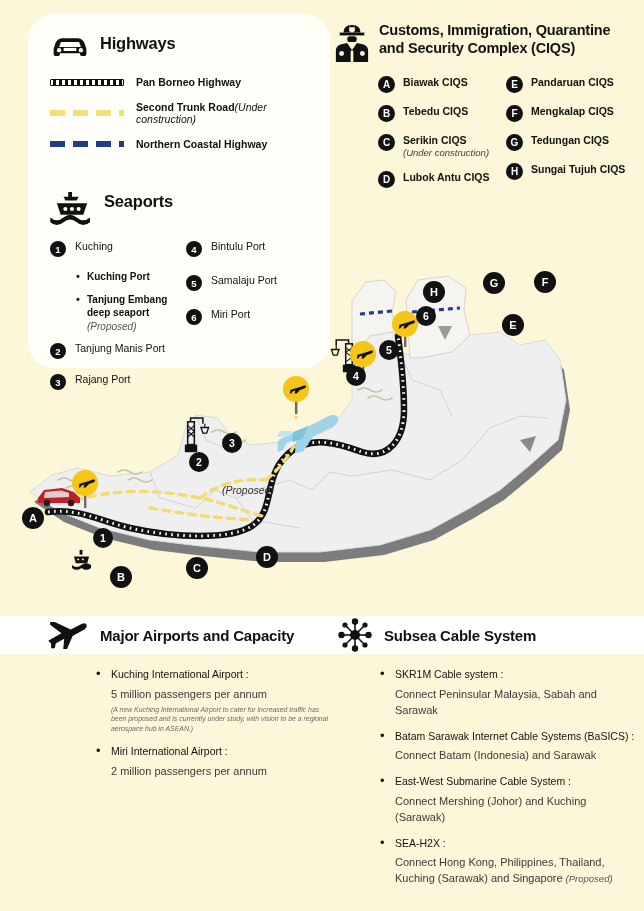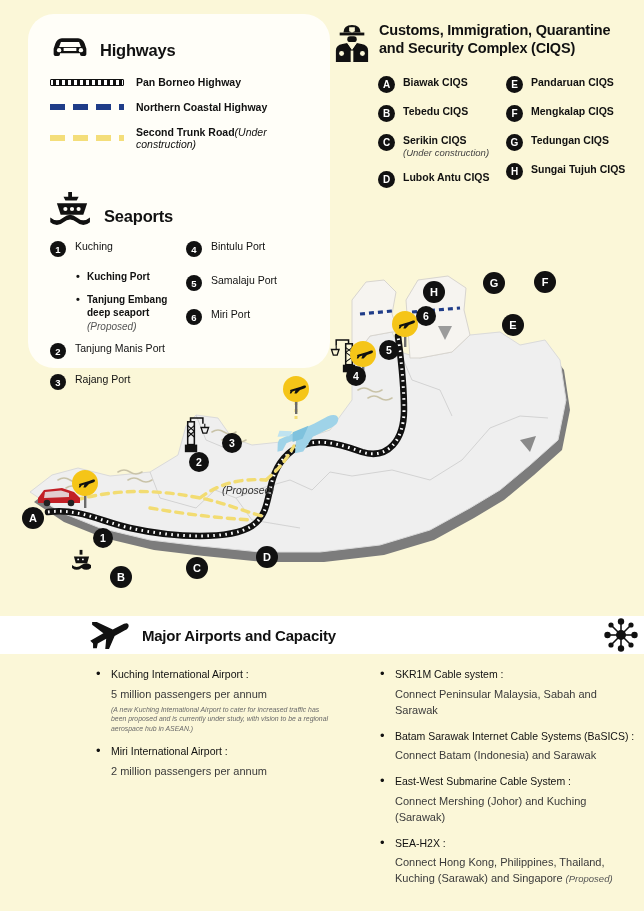--- a/index.html
+++ b/index.html
@@ -15,21 +15,21 @@
   
   #map-layer { position:absolute; left:0; top:240px; width:644px; height:380px; }
   #map-layer svg { display:block; }
 
   
   .legend-card{
     position:absolute; left:28px; top:14px; width:302px; height:354px;
     background:#FFFEF8; border-radius:26px; z-index:5;
     box-shadow:0 0 0 0 rgba(0,0,0,0);
   }
-  .sec-head{ display:flex; align-items:flex-end; gap:10px; }
+  .sec-head{ display:flex; align-items:flex-start; gap:10px; }
   .sec-title{ font-weight:bold; font-size:16.5px; letter-spacing:-0.2px; color:#111; }
 
   .hw-block{ position:absolute; left:22px; top:20px; width:270px; }
   .hw-icon{ width:40px; height:26px; }
   .hw-rows{ margin-top:16px; }
   .hw-row{ display:flex; align-items:center; gap:12px; margin-bottom:13px; }
   .hw-key{ width:74px; height:8px; flex:none; position:relative; }
   .hw-label{ font-size:10.5px; font-weight:bold; color:#111; }
   .hw-label i{ font-weight:normal; font-style:italic; }
 
@@ -72,21 +72,21 @@
     flex:none; margin-top:0px;
   }
   .ciqs-name{ font-size:10.5px; font-weight:bold; line-height:1.25; }
   .ciqs-name i{ font-weight:normal; font-style:italic; color:#444; font-size:9.5px; display:block; }
 
   
   .white-band{ position:absolute; left:0; top:616px; width:644px; height:38px; background:#FFFFFF; z-index:6; }
 
   
   .bot{ position:absolute; z-index:7; }
-  .bot-head{ display:flex; align-items:center; gap:12px; height:38px;justify-content:flex-end; }
+  .bot-head{ display:flex; align-items:center; gap:12px; height:38px; }
   .bot-title{ font-size:15px; font-weight:bold; letter-spacing:-0.2px; }
   .bot-list{ list-style:none; margin-top:14px; }
   .bot-list > li{ position:relative; padding-left:15px; margin-bottom:11px; }
   .bot-list > li:before{ content:"•"; position:absolute; left:0; top:-2px; font-size:13px; color:#111; }
   .bl-title{ font-size:10.5px; font-weight:normal; color:#111; line-height:1.3;margin-top:11px; }
   .bl-body{ font-size:11px; color:#3a3a3a; line-height:1.45; margin-top:5px; }
   .bl-body i{ font-style:italic; font-size:9.5px; color:#555; }
   .bl-note{ font-size:6.9px; font-style:italic; color:#6a6a6a; line-height:1.42; margin-top:2px; }
 
   #airports{ left:46px; top:616px; width:290px; }
@@ -320,28 +320,28 @@
         </svg>
       </span>
       <span class="sec-title">Highways</span>
     </div>
     <div class="hw-rows">
       <div class="hw-row">
         <span class="hw-key k-panborneo"></span>
         <span class="hw-label">Pan Borneo Highway</span>
       </div>
       <div class="hw-row">
-        <span class="hw-key k-coastal"></span>
-        <span class="hw-label">Northern Coastal Highway</span>
-      </div>
-      <div class="hw-row">
         <span class="hw-key k-trunk"></span>
         <span class="hw-label">
           <span>Second Trunk Road</span><i>(Under construction)</i>
         </span>
+      </div>
+      <div class="hw-row">
+        <span class="hw-key k-coastal"></span>
+        <span class="hw-label">Northern Coastal Highway</span>
       </div>
     </div>
   </div>
 
   <div class="sp-block">
     <div class="sec-head">
       <span class="sp-icon">
         <svg viewBox="0 0 46 36" width="44" height="34">
           <rect x="19" y="0" width="4" height="8" fill="#111"></rect>
           <path d="M14,5 L30,5 L28,9 L16,9 Z" fill="#111"></path>
@@ -502,20 +502,21 @@
         <circle cx="17" cy="3.5" r="3.2" fill="#111"></circle>
         <circle cx="17" cy="30.5" r="3.2" fill="#111"></circle>
         <circle cx="3.5" cy="17" r="3.2" fill="#111"></circle>
         <circle cx="30.5" cy="17" r="3.2" fill="#111"></circle>
         <circle cx="7" cy="7" r="2.6" fill="#111"></circle>
         <circle cx="27" cy="27" r="2.6" fill="#111"></circle>
         <circle cx="27" cy="7" r="2.6" fill="#111"></circle>
         <circle cx="7" cy="27" r="2.6" fill="#111"></circle>
       </svg>
     </span>
+    <span class="bot-title">Subsea Cable System</span>
   </div>
   <ul class="bot-list">
     <li>
       <div class="bl-title">SKR1M Cable system :</div>
       <div class="bl-body">Connect Peninsular Malaysia, Sabah and Sarawak</div>
     </li>
     <li>
       <div class="bl-title">Batam Sarawak Internet Cable Systems (BaSICS) :</div>
       <div class="bl-body">Connect Batam (Indonesia) and Sarawak</div>
     </li>

